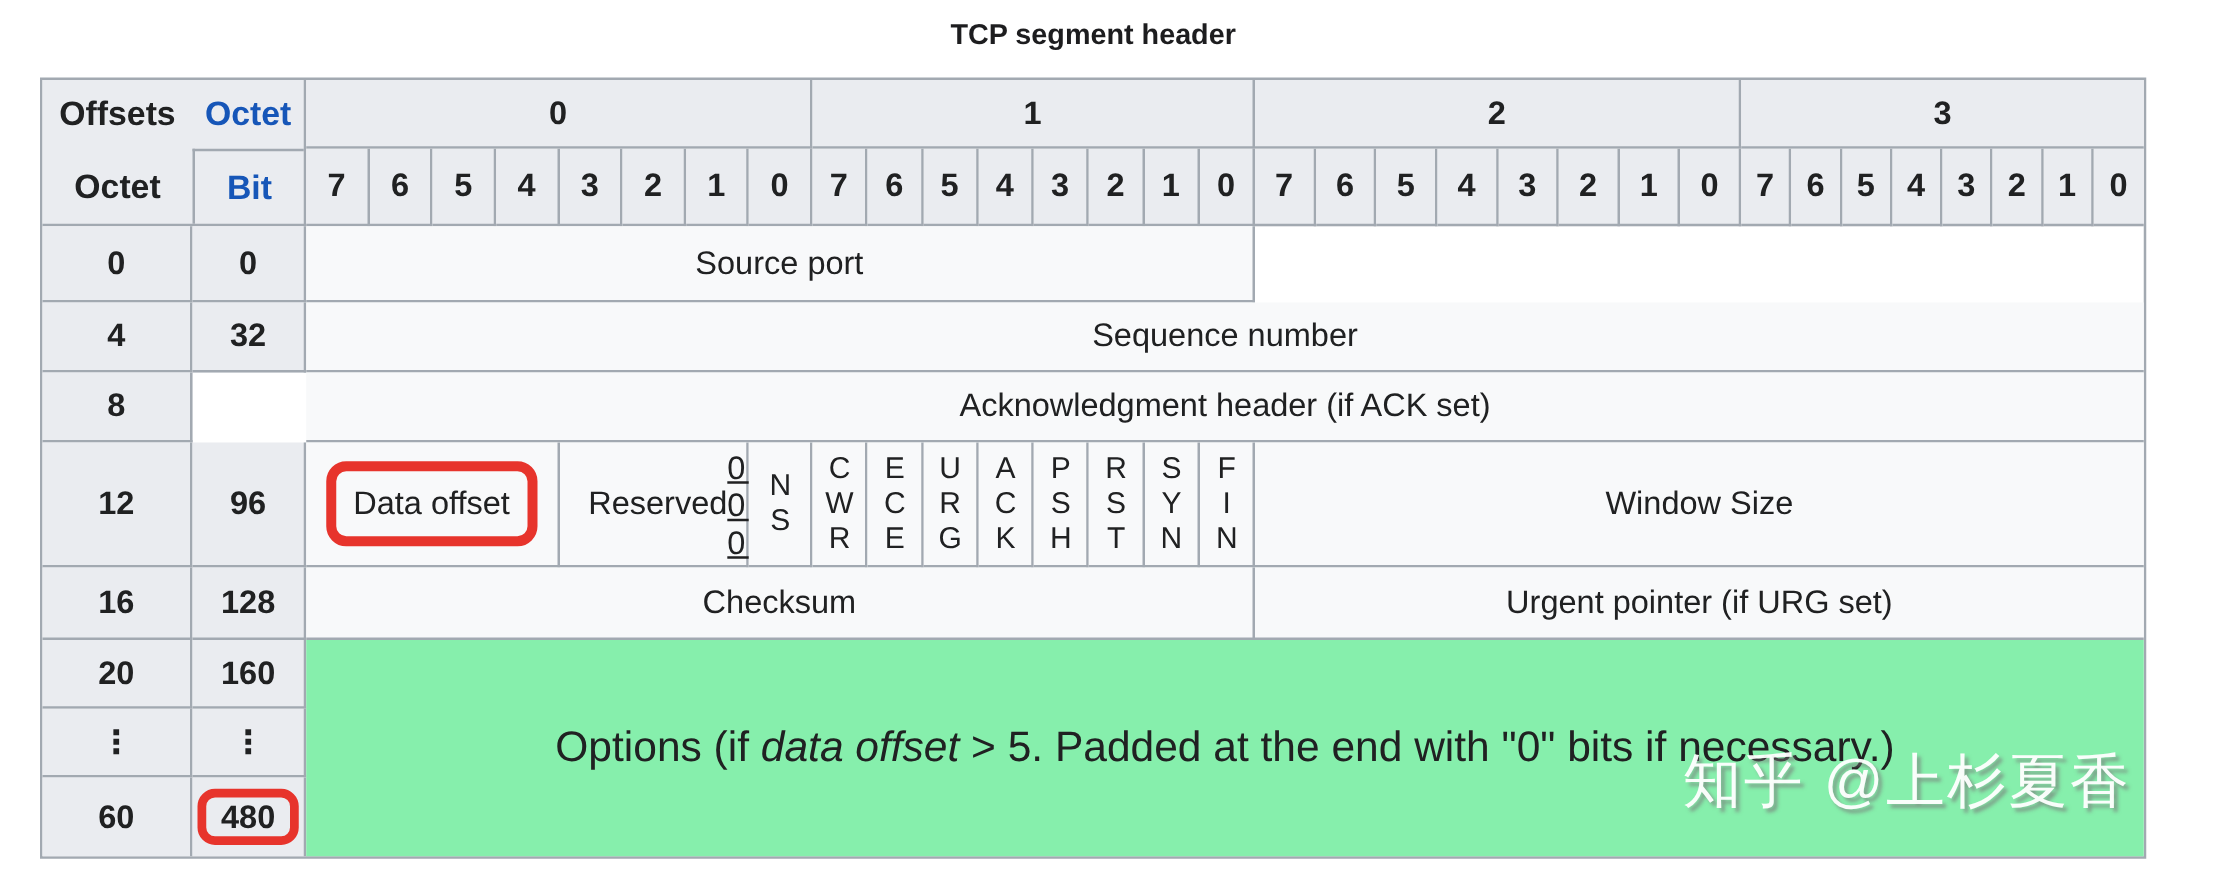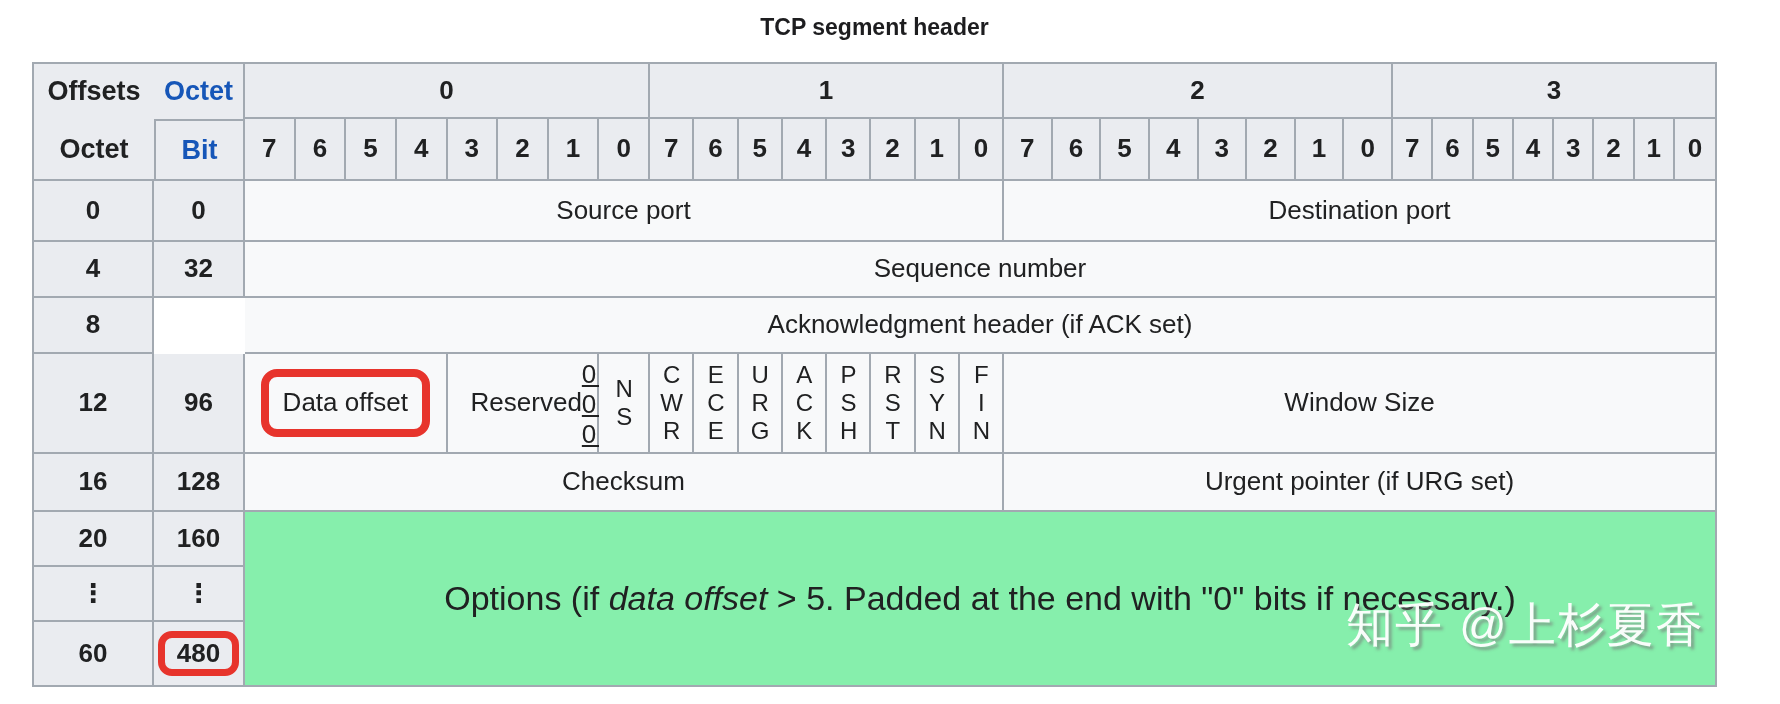--- a/index.html
+++ b/index.html
@@ -128,21 +128,20 @@
   <div class="cell th" style="grid-area:2/29/3/30">5</div>
   <div class="cell th" style="grid-area:2/30/3/31">4</div>
   <div class="cell th" style="grid-area:2/31/3/32">3</div>
   <div class="cell th" style="grid-area:2/32/3/33">2</div>
   <div class="cell th" style="grid-area:2/33/3/34">1</div>
   <div class="cell th last-col" style="grid-area:2/34/3/35">0</div>
 
   <div class="cell th" style="grid-area:3/1/4/2">0</div>
   <div class="cell th" style="grid-area:3/2/4/3">0</div>
   <div class="cell td" style="grid-area:3/3/4/19">Source port</div>
-  <div class="cell td last-col" style="grid-area:3/19/4/35">Destination port</div>
 
   <div class="cell th" style="grid-area:4/1/5/2">4</div>
   <div class="cell th" style="grid-area:4/2/5/3">32</div>
   <div class="cell td last-col" style="grid-area:4/3/5/35">Sequence number</div>
 
   <div class="cell th" style="grid-area:5/1/6/2">8</div>
   <div class="cell td last-col" style="grid-area:5/3/6/35">Acknowledgment header (if ACK set)</div>
 
   <div class="cell th" style="grid-area:6/1/7/2">12</div>
   <div class="cell th" style="grid-area:6/2/7/3">96</div>

